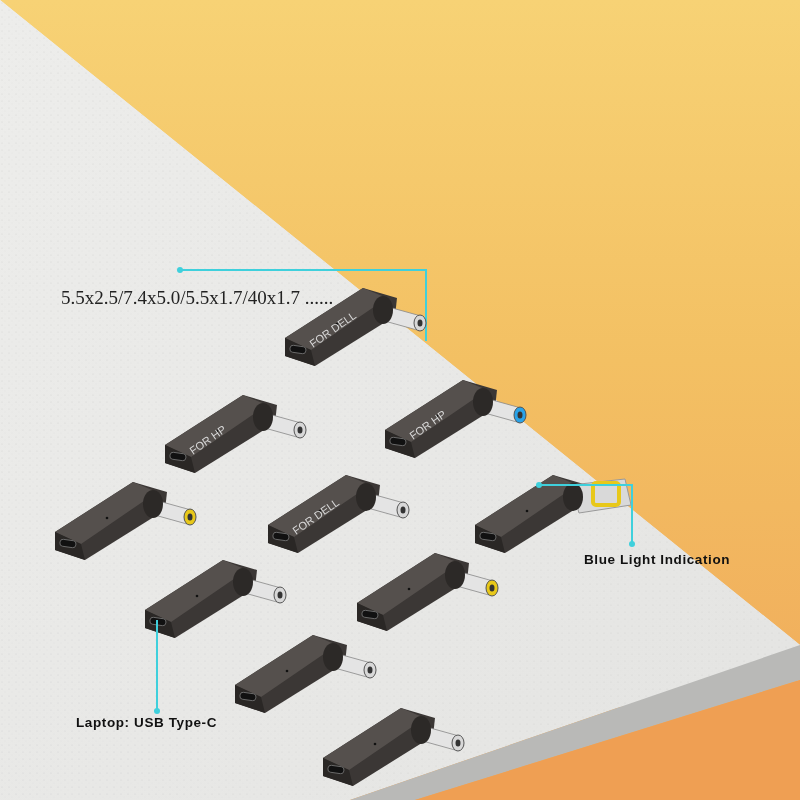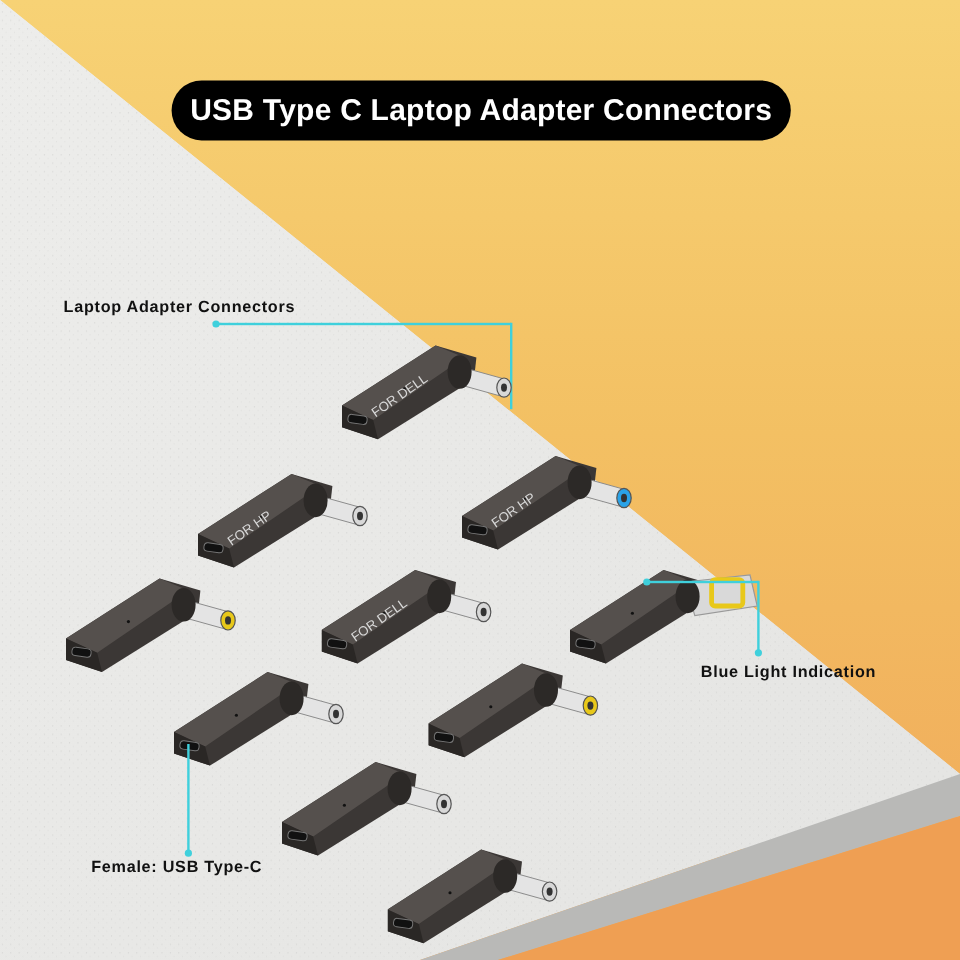--- a/index.html
+++ b/index.html
@@ -33,25 +33,22 @@
 
     <polygon points="0,0 800,645 800,680 0,800" fill="url(#surf)"></polygon>
     <polygon points="0,0 0,800 395,800 800,645 800,680 0,0" fill="none"></polygon>
     <polygon points="0,0 800,645 350,800 0,800" fill="url(#surf)"></polygon>
     <polygon points="0,0 800,645 350,800 0,800" fill="url(#speck)" opacity="0.8"></polygon>
 
     <polygon points="350,800 800,645 800,680 415,800" fill="#b9b9b7"></polygon>
     <polygon points="415,800 800,680 800,800" fill="#ef9f53"></polygon>
   </svg>
 
-  <div class="title-pill">
-    <span class="title-text">USB Type C Laptop Adapter Connectors</span>
-  </div>
-
-  <span class="label" style="left:53px; top:248px;">Laptop Adapter Connectors</span>
+
+  <span class="spec" style="left:61px; top:287px;">5.5x2.5/7.4x5.0/5.5x1.7/40x1.7 ......</span>
 
   <div class="dot" style="left:177px; top:267px;"></div>
   <div class="callout" style="left:180px; top:269px; width:246px; height:1.5px;"></div>
   <div class="callout" style="left:425px; top:269px; width:1.5px; height:72px;"></div>
 
   <div id="connectors">
       <div class="conn" style="left: 285px; top: 268px;">
     <svg width="160" height="110" viewBox="0 0 160 110">
       <polygon points="2,78 82,30 106,42 30,94" fill="#000" opacity="0.08"></polygon>
       <polygon points="0,70 78,20 112,30 110,48 30,98 0,88" fill="#3b3735"></polygon>
@@ -203,14 +200,14 @@
     </div>
 
   <div class="dot" style="left:536px; top:482px;"></div>
   <div class="callout" style="left:539px; top:484px; width:93px; height:1.5px;"></div>
   <div class="callout" style="left:631px; top:484px; width:1.5px; height:60px;"></div>
   <div class="dot" style="left:629px; top:541px;"></div>
   <span class="label" style="left:584px; top:552px;">Blue Light Indication</span>
 
   <div class="callout" style="left:156px; top:620px; width:1.5px; height:90px;"></div>
   <div class="dot" style="left:154px; top:708px;"></div>
-  <span class="label" style="left:76px; top:715px;">Female: USB Type-C</span>
+  <span class="label" style="left:76px; top:715px;">Laptop: USB Type-C</span>
 </div>
 
 </body></html>

